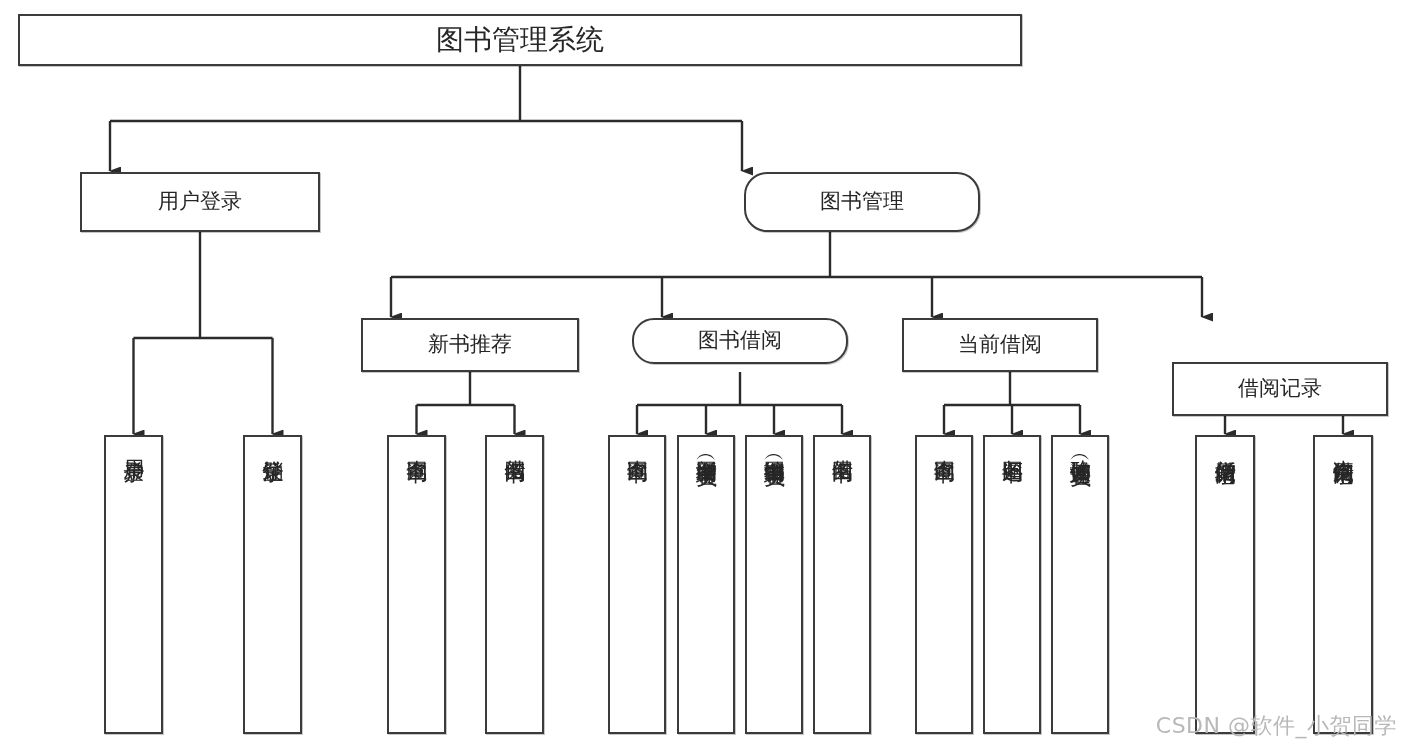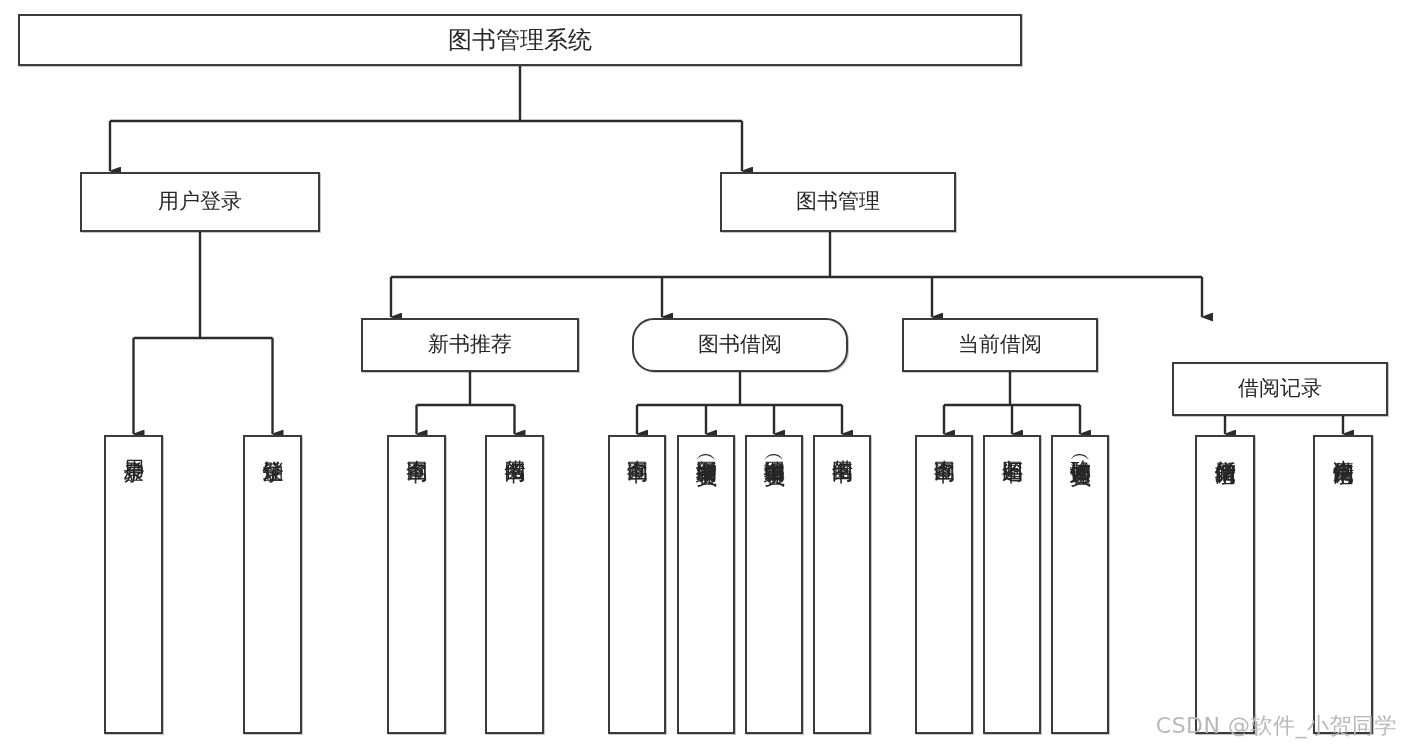--- a/index.html
+++ b/index.html
@@ -41,21 +41,21 @@
   .node .label {
     display: block;
     text-align: center;
     line-height: 1.12;
     white-space: nowrap;
   }
   .node.horizontal .label {
     font-size: 21px;
   }
   .node.root .label {
-    font-size: 24px;
+    font-size: 28px;
   }
   .node.vertical {
     align-items: flex-start;
     padding-top: 6px;
   }
   .node.vertical .label {
     writing-mode: vertical-rl;
     text-orientation: upright;
     font-size: 21px;
     letter-spacing: 1px;
@@ -118,27 +118,27 @@
         <path d="M1225,405 L1225,434" marker-end="url(#arrowhead)"></path>
         <path d="M1343,405 L1343,434" marker-end="url(#arrowhead)"></path>
       </g>
   </svg>
 <div class="node horizontal root" style="left: 18px; top: 14px; width: 1004px; height: 52px;">
       <span class="label">图书管理系统</span>
     </div>
     <div class="node horizontal" style="left: 80px; top: 172px; width: 240px; height: 60px;">
       <span class="label">用户登录</span>
     </div>
-    <div class="node horizontal" style="left: 720px; top: 172px; width: 236px; height: 60px;">
+    <div class="node horizontal" style="left: 744px; top: 172px; width: 236px; height: 60px; border-radius: 23px;">
       <span class="label">图书管理</span>
     </div>
     <div class="node horizontal" style="left: 361px; top: 318px; width: 218px; height: 54px;">
       <span class="label">新书推荐</span>
     </div>
-    <div class="node horizontal" style="left: 632px; top: 318px; width: 216px; height: 54px; border-radius: 22px;">
+    <div class="node horizontal" style="left: 632px; top: 318px; width: 216px; height: 46px; border-radius: 22px;">
       <span class="label">图书借阅</span>
     </div>
     <div class="node horizontal" style="left: 902px; top: 318px; width: 196px; height: 54px;">
       <span class="label">当前借阅</span>
     </div>
     <div class="node horizontal" style="left: 1172px; top: 318px; width: 216px; height: 54px; margin-top: 44px;">
       <span class="label">借阅记录</span>
     </div>
     <div class="node vertical" style="left: 104px; top: 435px; width: 59px; height: 299px;">
       <span class="label">用户登录</span>

